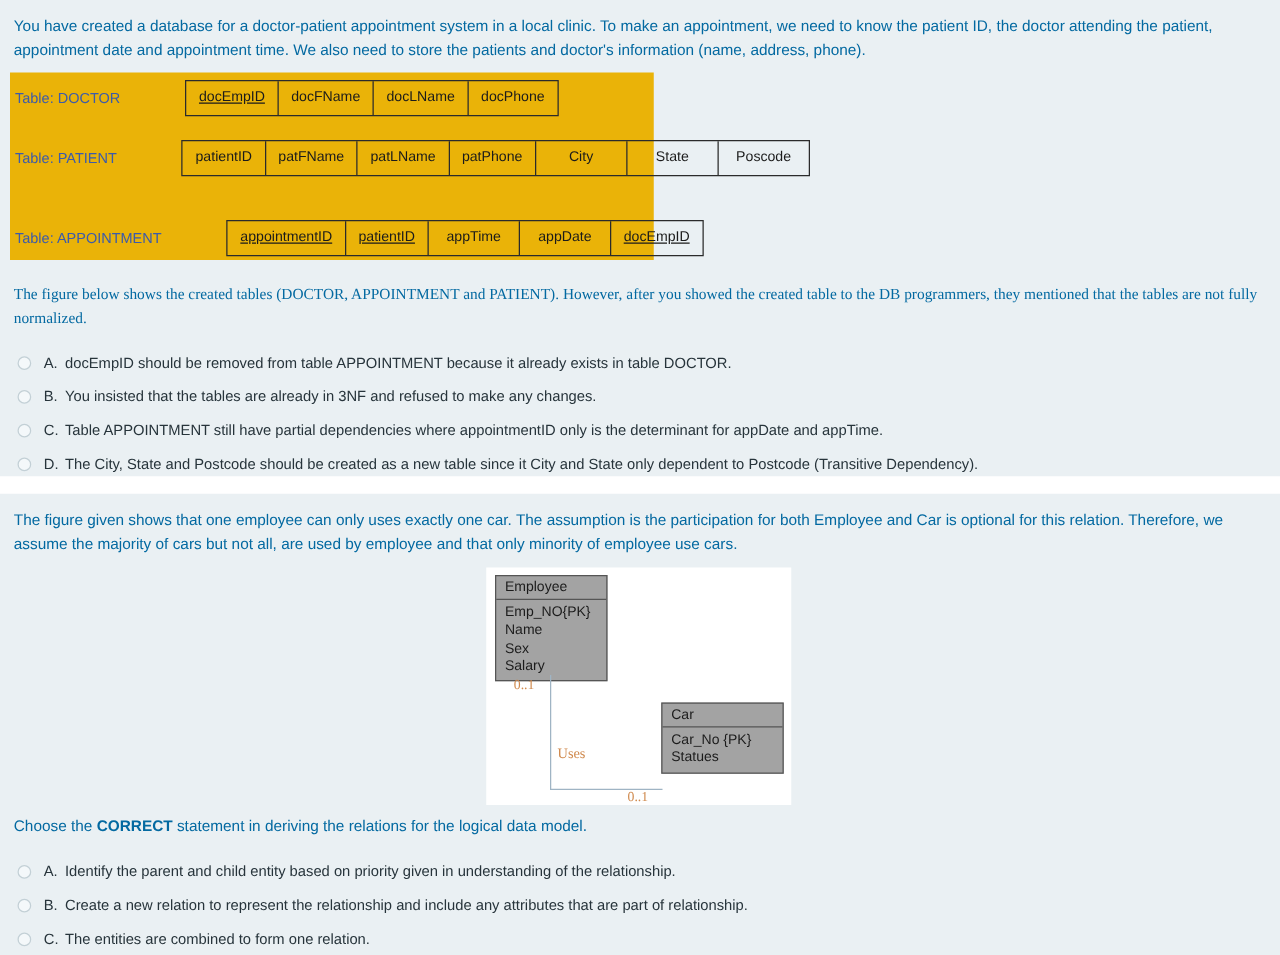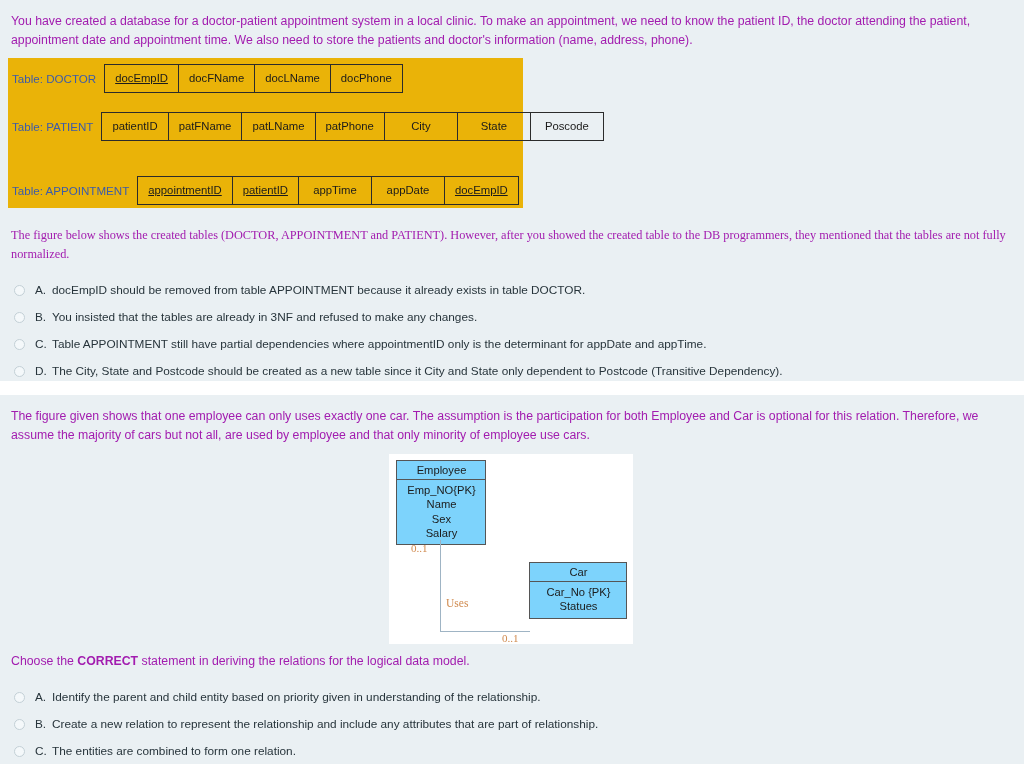--- a/index.html
+++ b/index.html
@@ -28,21 +28,21 @@
     height: 14px;
     background: #ffffff;
   }
   #question-2 {
     height: 389px;
   }
 
   .qtext {
     font-size: 12.3px;
     line-height: 1.55;
-    color: #a21caf;
+    color: #0369a1;
     padding: 0 18px 0 11px;
   }
   .qtext.first {
     padding-top: 12px;
   }
   .qtext p {
     margin: 0 0 7px 0;
   }
   .qtext b {
     font-weight: bold;
@@ -68,20 +68,21 @@
 
   .rel-label {
     color: #3c5baa;
     font-size: 11.6px;
     white-space: nowrap;
     padding-right: 8px;
   }
   .rel-cells {
     display: flex;
     border: 1.2px solid #2b2b2b;
+    margin-left: 44px;
   }
   .rel-cell {
     border-right: 1.2px solid #2b2b2b;
     padding: 7px 10px;
     font-size: 11.3px;
     color: #1b1b1b;
     text-align: center;
     white-space: nowrap;
     line-height: 1.15;
   }
@@ -122,23 +123,22 @@
   .figure-er {
     background: #ffffff;
     width: 244px;
     height: 190px;
     margin: 9px 0 0 389px;
     position: relative;
   }
   .er-entity {
     position: absolute;
     border: 1.2px solid #555555;
-    background: #7dd3fc;
+    background: #a3a3a3;
     box-sizing: border-box;
-    text-align: center;
   }
   .er-entity .er-head {
     border-bottom: 1.2px solid #555555;
     padding: 3px 6px 3px 7px;
     font-size: 11.2px;
     color: #1b1b1b;
   }
   .er-entity .er-attrs {
     padding: 3px 6px 4px 7px;
     font-size: 11.2px;

